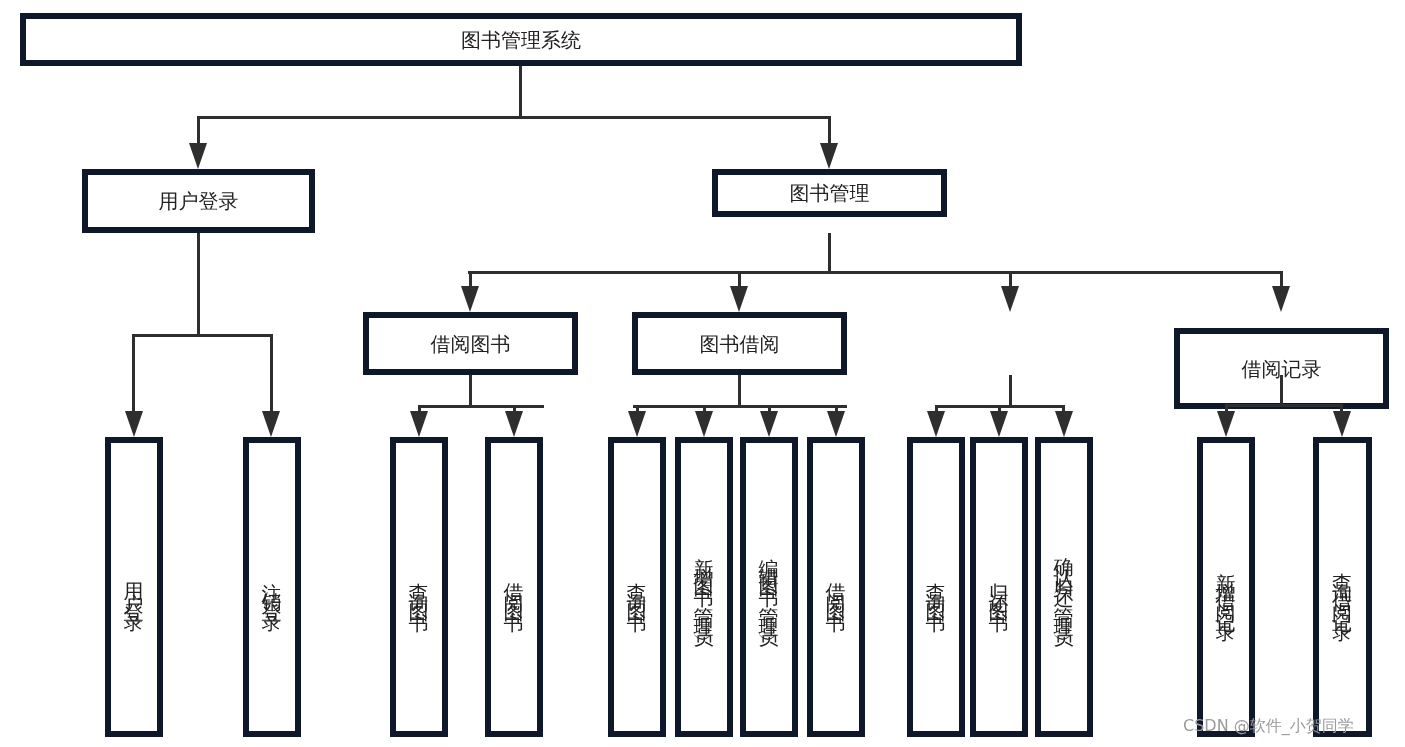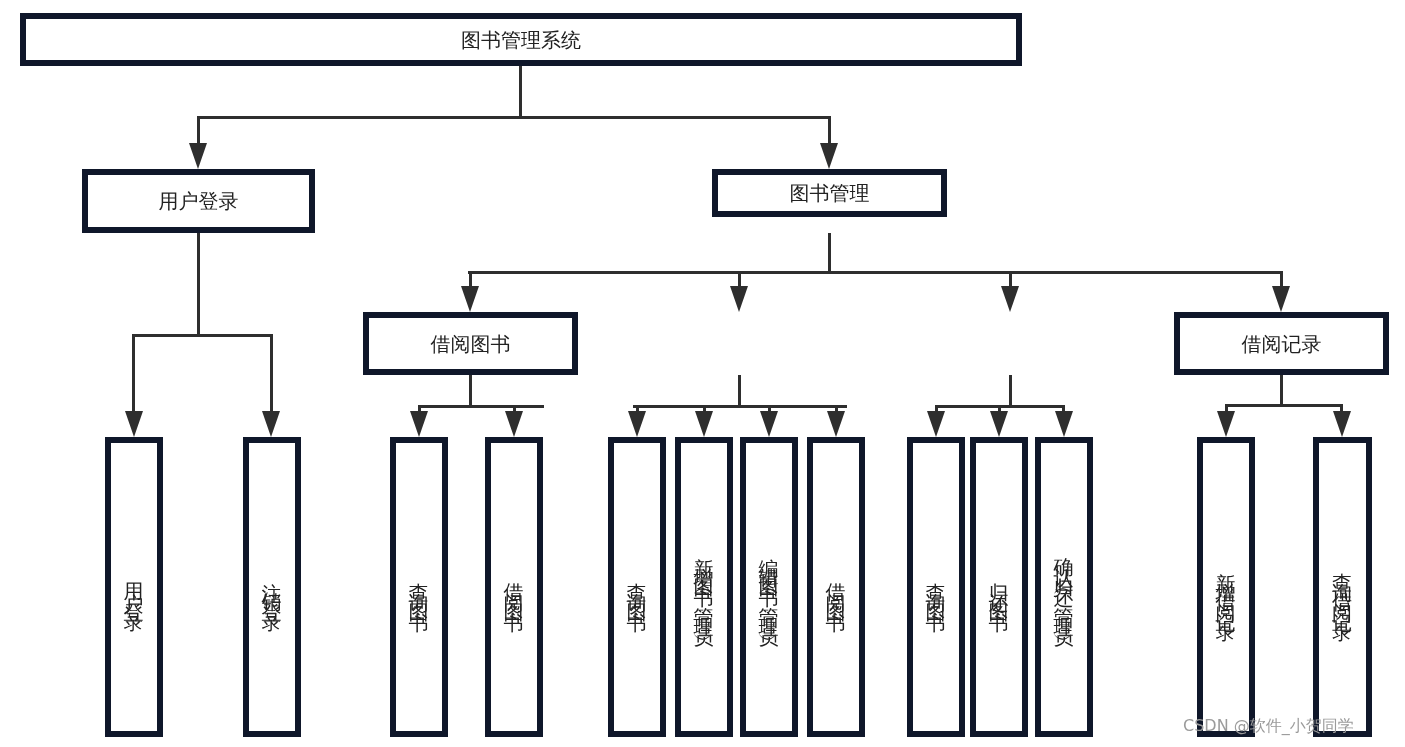--- a/index.html
+++ b/index.html
@@ -70,21 +70,24 @@
   <div class="vline" style="left:738px;top:271px;height:17px"></div>
   <div class="arrow" style="left:730px;top:286px"></div>
   <div class="vline" style="left:1009px;top:271px;height:17px"></div>
   <div class="arrow" style="left:1001px;top:286px"></div>
   <div class="vline" style="left:1280px;top:271px;height:17px"></div>
   <div class="arrow" style="left:1272px;top:286px"></div>
 
   <div class="box" style="left:363px;top:312px;width:215px;height:63px">
     <span>借阅图书</span>
   </div>
-  <div class="box" style="left:1174px;top:312px;width:215px;height:63px">
+  <div class="box" style="left:632px;top:312px;width:215px;height:63px">
+    <span>图书借阅</span>
+  </div>
+  <div class="box" style="left:1174px;top:328px;width:215px;height:81px">
     <span>借阅记录</span>
   </div>
 
   <div class="vline" style="left:469px;top:375px;height:32px"></div>
   <div class="hline" style="left:418px;top:405px;width:126px"></div>
   <div class="vline" style="left:418px;top:405px;height:9px"></div>
   <div class="arrow" style="left:410px;top:411px"></div>
   <div class="vline" style="left:513px;top:405px;height:9px"></div>
   <div class="arrow" style="left:505px;top:411px"></div>
 

